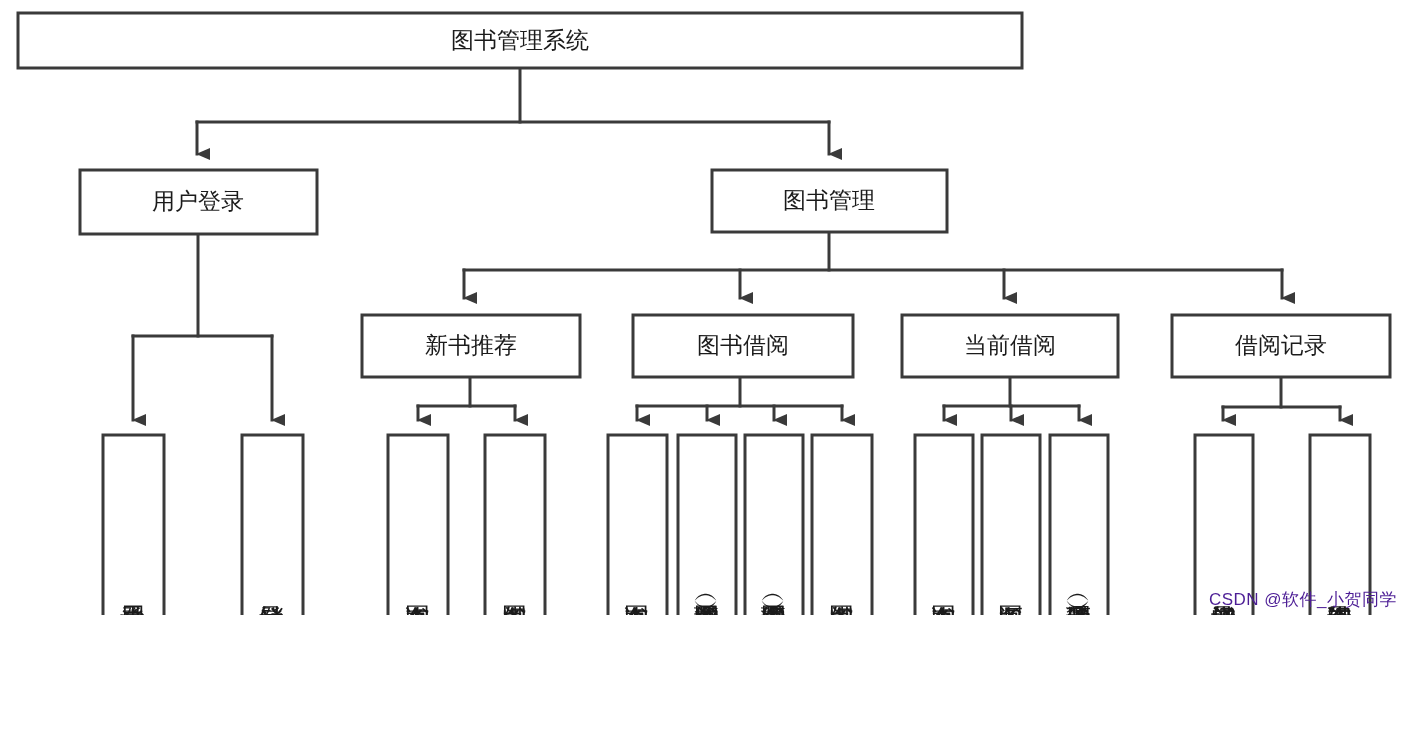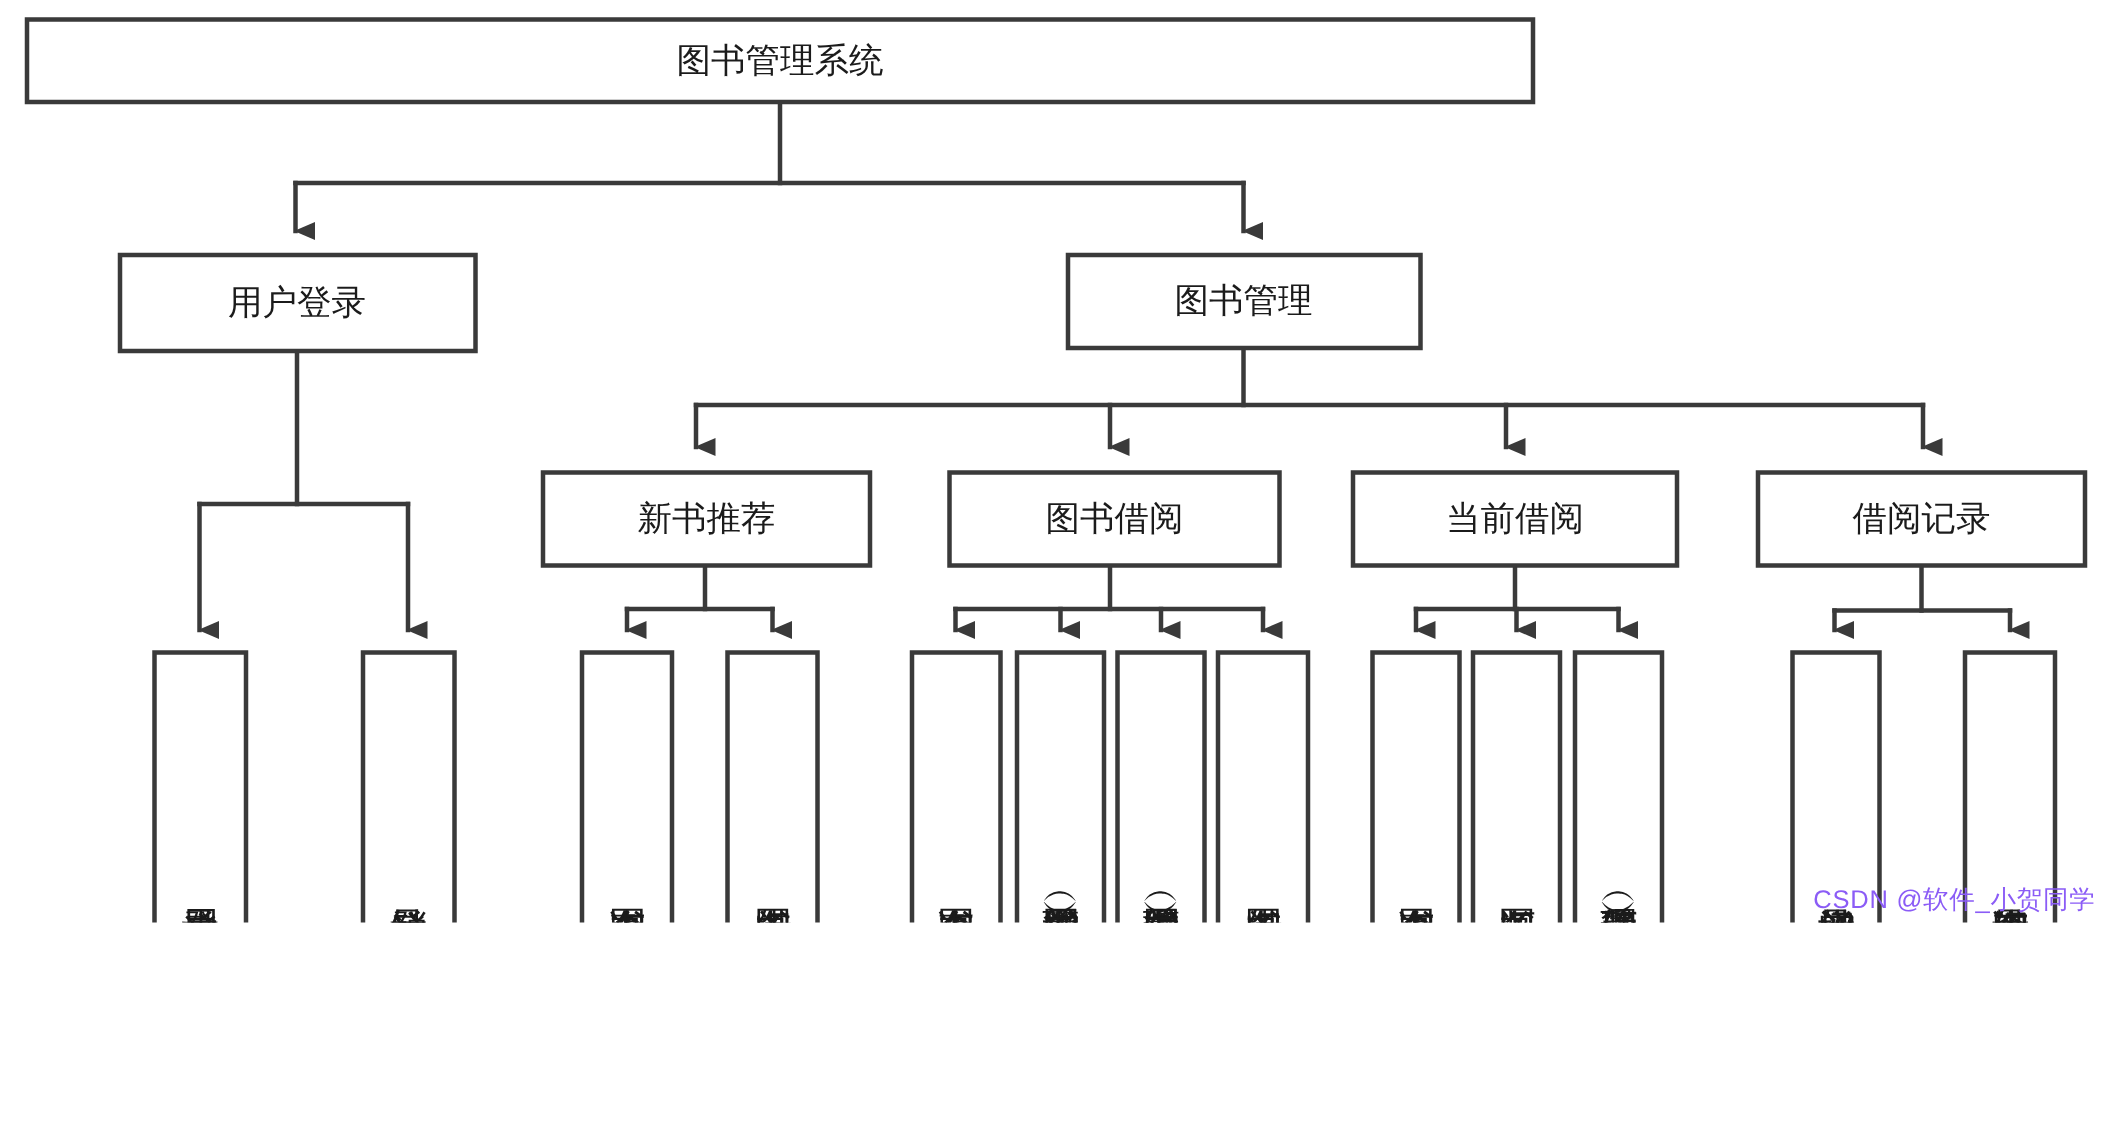--- a/index.html
+++ b/index.html
@@ -3,21 +3,21 @@
 <meta charset="utf-8">
 <style>
   html,body{margin:0;padding:0;background:#ffffff;}
   body{width:1405px;height:747px;font-family:"Liberation Sans","DejaVu Sans",sans-serif;}
   #stage{position:relative;width:1405px;height:615px;overflow:hidden;background:#fff;}
   svg{position:absolute;left:0;top:0;width:1405px;height:747px;}
   .node-box{fill:#ffffff;stroke:#3a3a3a;stroke-width:3;}
   .link{stroke:#3a3a3a;stroke-width:3;fill:none;stroke-linecap:square;}
   .node-label{font-family:"Liberation Sans","DejaVu Sans",sans-serif;fill:#1b1b1b;font-size:23px;text-anchor:middle;dominant-baseline:middle;}
   .leaf-label{font-family:"Liberation Sans","DejaVu Sans",sans-serif;fill:#1b1b1b;font-size:25px;text-anchor:middle;}
-  .watermark{position:absolute;right:8px;bottom:4px;font-size:17px;color:#8b5cf6;
+  .watermark{position:absolute;right:8px;bottom:4px;font-size:17px;color:#4c1d95;
              font-family:"Liberation Sans","DejaVu Sans",sans-serif;letter-spacing:.5px;white-space:nowrap;}
 </style>
 </head>
 <body>
 
 <div id="stage">
 
   <svg viewBox="0 0 1405 747">
     <defs>
       <marker id="arrow" viewBox="0 0 12 14" refX="6" refY="13" markerWidth="12" markerHeight="14" orient="auto-start-reverse" markerUnits="userSpaceOnUse">

